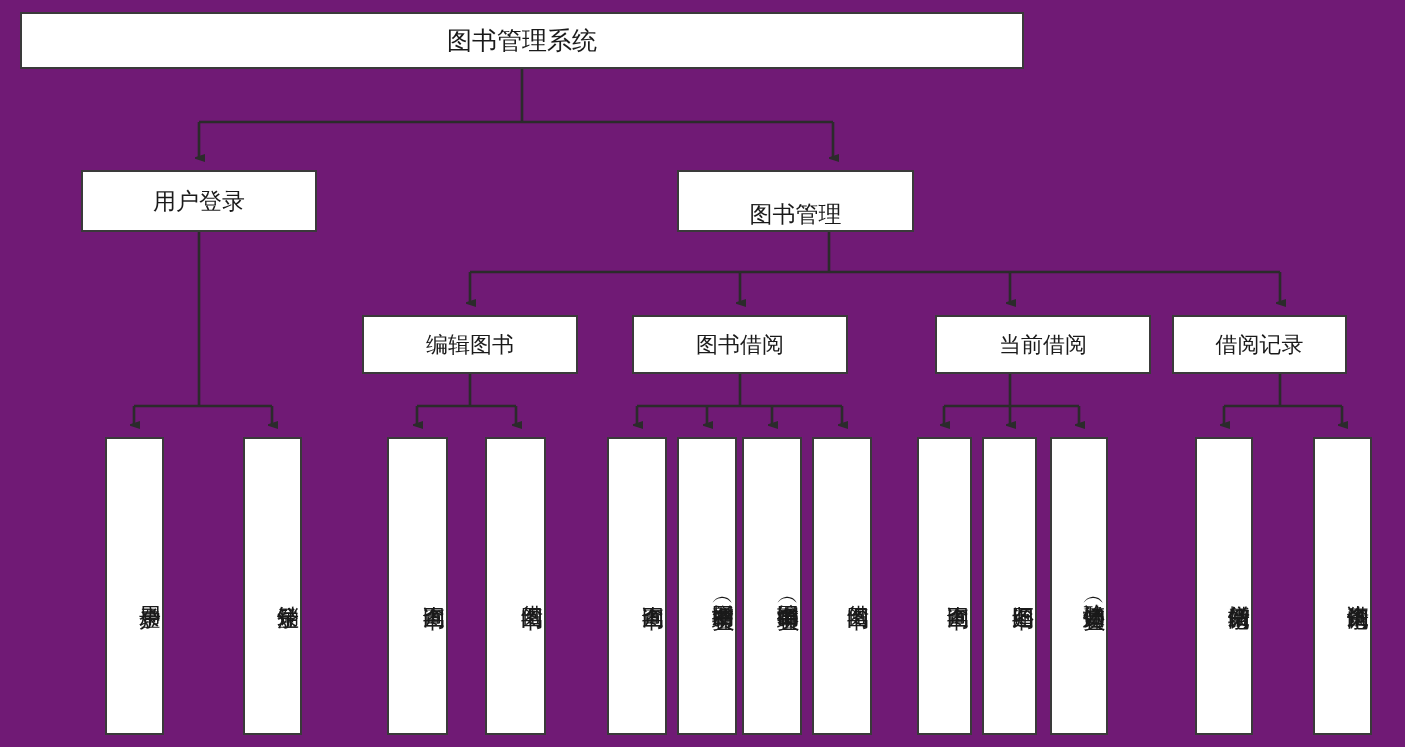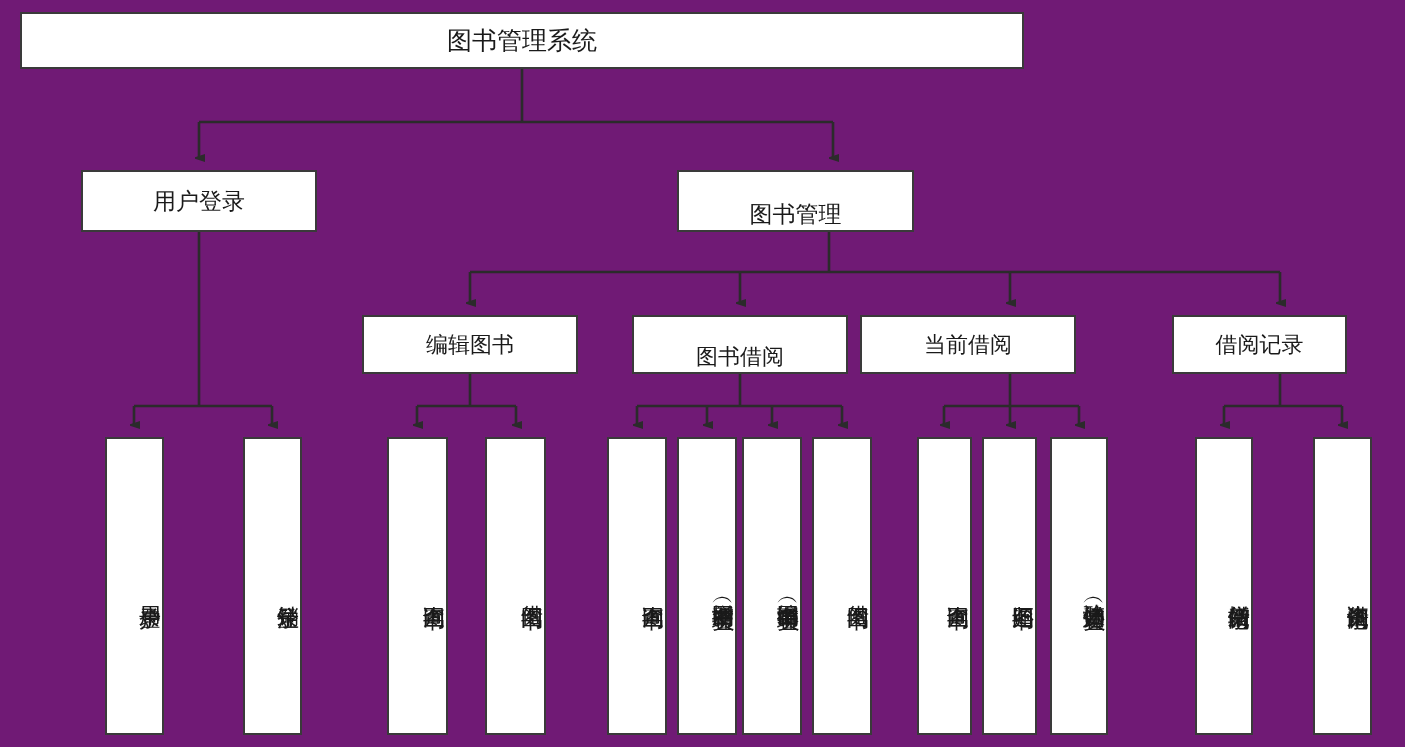--- a/index.html
+++ b/index.html
@@ -128,24 +128,24 @@
   <div class="node lvl2" style="left:81px; top:170px; width:236px; height:62px;">
     <span class="node-label">用户登录</span>
   </div>
   <div class="node lvl2" style="left:677px; top:170px; width:237px; height:62px;align-items:flex-end;">
     <span class="node-label">图书管理</span>
   </div>
 
   <div class="node lvl3" style="left:362px; top:315px; width:216px; height:59px;">
     <span class="node-label">编辑图书</span>
   </div>
-  <div class="node lvl3" style="left:632px; top:315px; width:216px; height:59px;align-items:flex-end;">
+  <div class="node lvl3" style="left:632px; top:315px; width:216px; height:59px;">
     <span class="node-label">图书借阅</span>
   </div>
-  <div class="node lvl3" style="left:860px; top:315px; width:216px; height:59px;">
+  <div class="node lvl3" style="left:935px; top:315px; width:216px; height:59px;">
     <span class="node-label">当前借阅</span>
   </div>
   <div class="node lvl3" style="left:1172px; top:315px; width:175px; height:59px;">
     <span class="node-label">借阅记录</span>
   </div>
 
   <div class="node leaf" style="left:105px; top:437px; width:59px; height:298px;">
     <span class="node-label">用户登录</span>
   </div>
   <div class="node leaf" style="left:243px; top:437px; width:59px; height:298px;">

